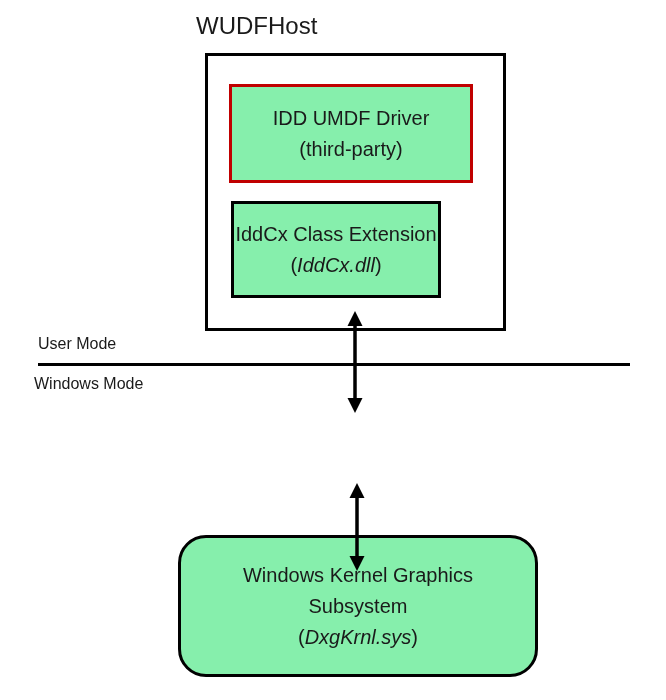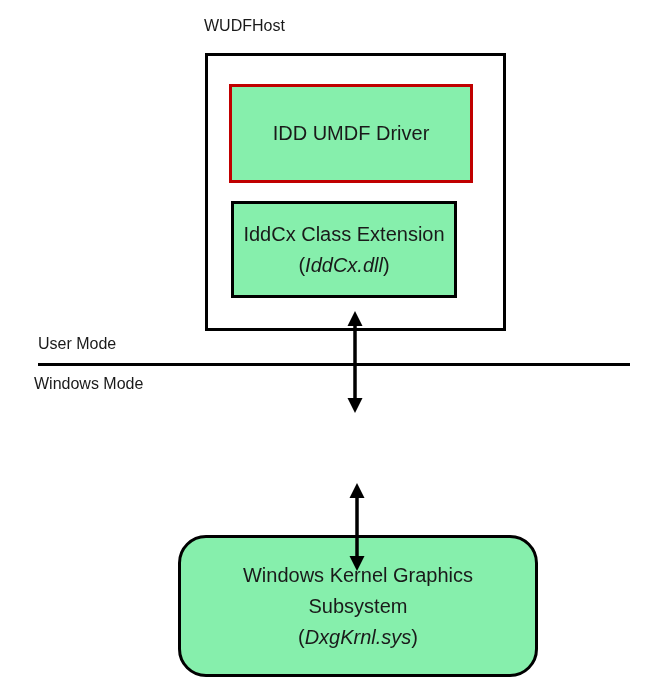--- a/index.html
+++ b/index.html
@@ -11,23 +11,23 @@
     position: relative;
     width: 666px;
     height: 700px;
     background: #ffffff;
     font-family: "Liberation Sans", sans-serif;
     color: #1a1a1a;
     overflow: hidden;
   }
   .host-label {
     position: absolute;
-    left: 204px;
+    left: 196px;
     top: 14px;
-    font-size: 16px;
+    font-size: 24px;
     line-height: 24px;
     white-space: nowrap;
   }
   .outer-box {
     position: absolute;
     left: 205px;
     top: 53px;
     width: 301px;
     height: 278px;
     border: 3px solid #000000;
@@ -43,21 +43,21 @@
     justify-content: center;
     align-items: center;
     text-align: center;
     font-size: 20px;
     line-height: 31px;
   }
   .black-border { border: 3px solid #000000; }
   .red-border   { border: 3px solid #C00000; }
 
   .box-idd-umdf { left: 229px; top: 84px;  width: 244px; height: 99px;  }
-  .box-iddcx    { left: 231px; top: 201px; width: 226px; height: 97px;  }
+  .box-iddcx    { left: 231px; top: 201px; width: 210px; height: 97px;  }
   .box-kmd      { left: 178px; top: 390px; width: 360px; height: 116px; }
   .box-dxg      { left: 178px; top: 535px; width: 360px; height: 142px; border-radius: 28px; }
 
   .mode-label {
     position: absolute;
     font-size: 16px;
     line-height: 24px;
     white-space: nowrap;
   }
   .user-mode   { left: 38px; top: 332px; }
@@ -85,20 +85,21 @@
 <body>
 
 <div class="canvas">
 
   <div class="host-label">WUDFHost</div>
 
   <div class="outer-box"></div>
 
   <div class="node-box red-border box-idd-umdf">
     <div>IDD UMDF Driver</div>
+    <div>(third-party)</div>
   </div>
 
   <div class="node-box black-border box-iddcx">
     <div>IddCx Class Extension</div>
     <div><span>(</span><span class="it">IddCx.dll</span><span>)</span></div>
   </div>
 
   <div class="mode-label user-mode">User Mode</div>
 
   <div class="mode-divider"></div>

